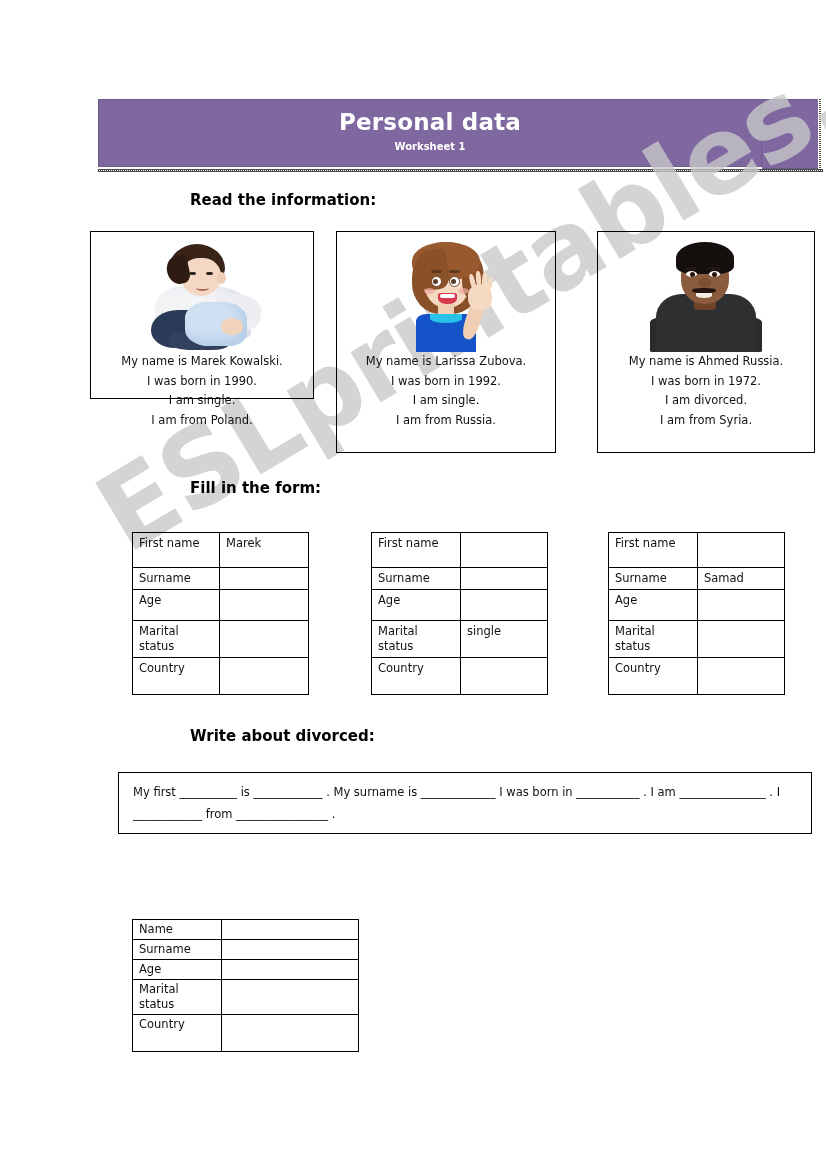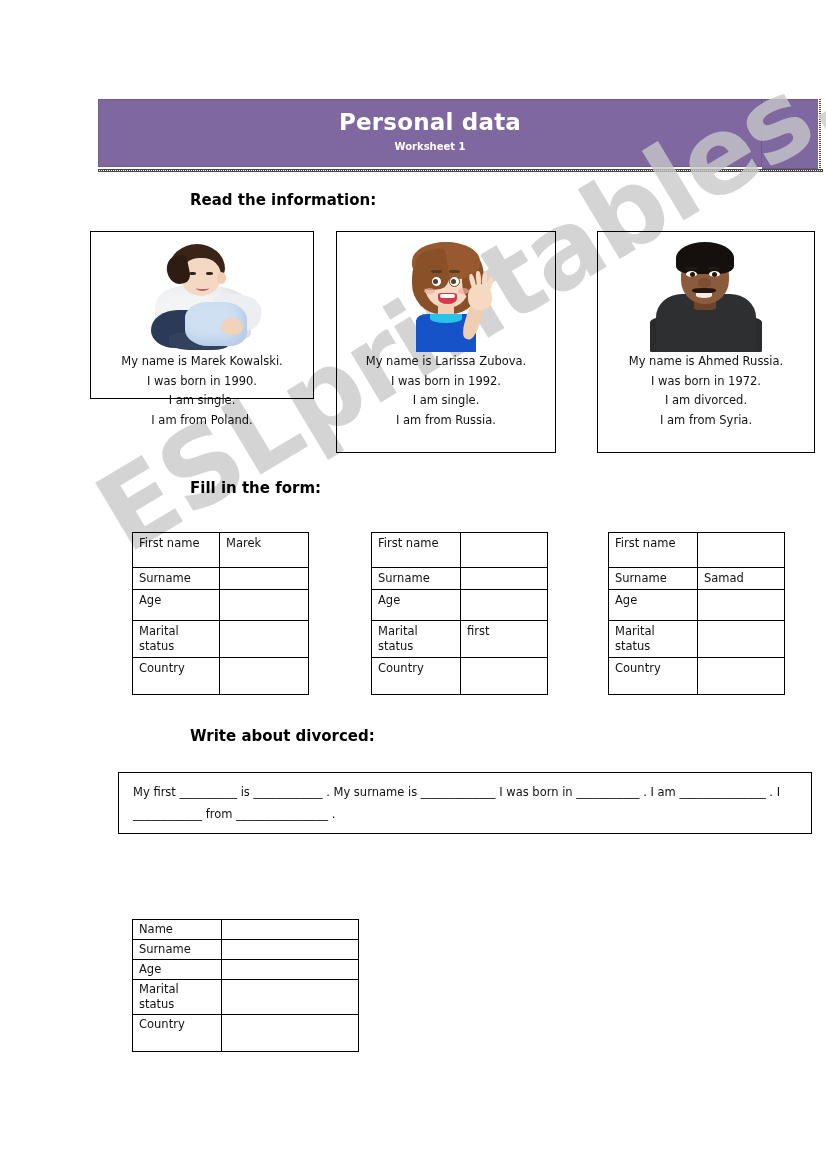--- a/index.html
+++ b/index.html
@@ -599,21 +599,21 @@
     <tr class="r-short">
       <td class="k">Surname</td>
       <td class="v"></td>
     </tr>
     <tr class="r-mid">
       <td class="k">Age</td>
       <td class="v"></td>
     </tr>
     <tr class="r-two">
       <td class="k">Marital status</td>
-      <td class="v">first</td>
+      <td class="v">single</td>
     </tr>
     <tr class="r-last">
       <td class="k">Country</td>
       <td class="v"></td>
     </tr>
   </tbody>
     </table>
 
   <table class="form" id="tbl-2">
     <tbody>

